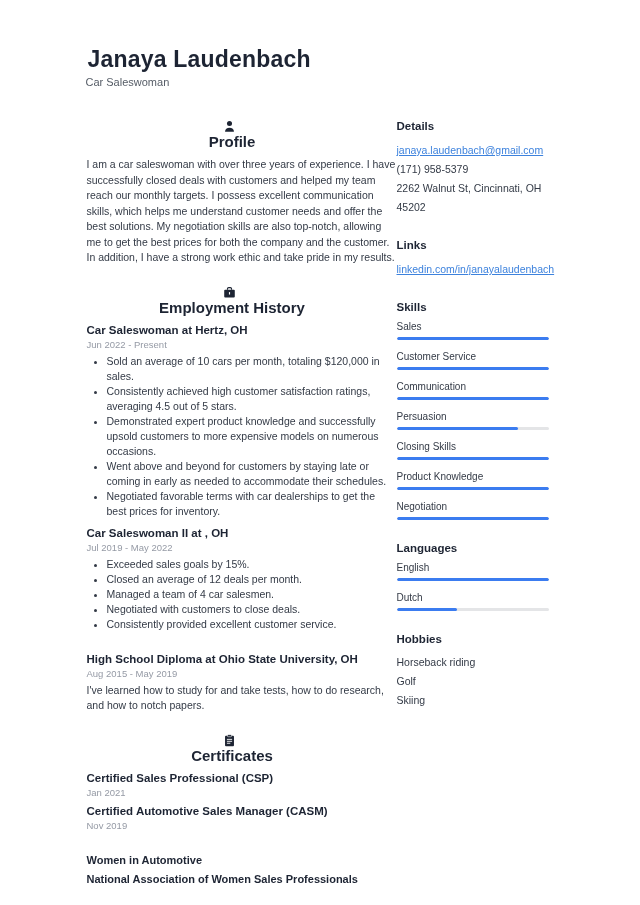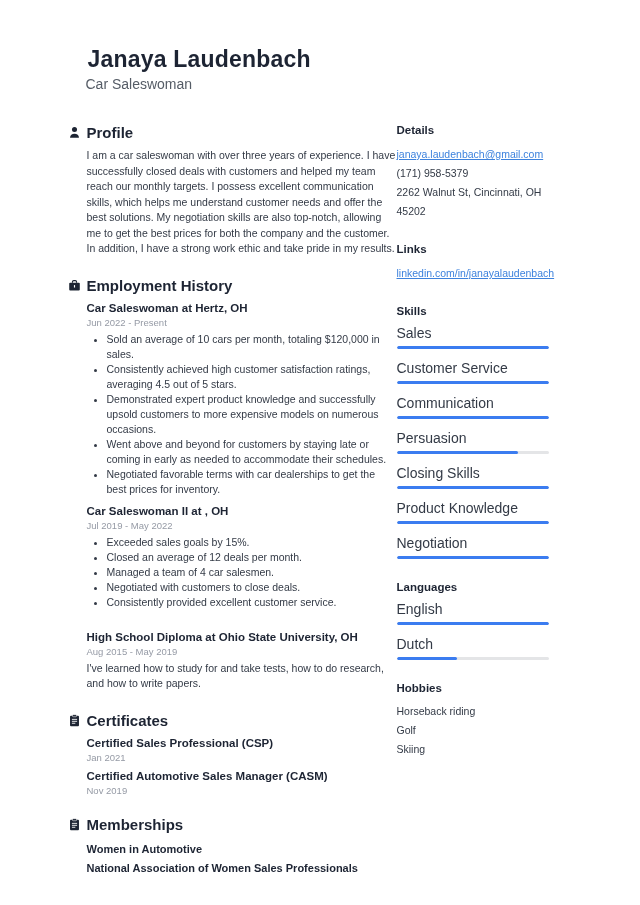--- a/index.html
+++ b/index.html
@@ -9,28 +9,28 @@
     position:relative; width:565px; height:905px; margin:4px auto;
     background:#fff; overflow:hidden;
     color:var(--text-dark,#1d2433);
   }
   
   .header { padding:42px 50px 0 48px; }
   .header h1 {
     font-size:23px; font-weight:700; letter-spacing:.2px;
     color:var(--text-dark,#1d2433); padding-left:2px;
   }
-  .header .subtitle { font-size:14px; color:#555c66; margin-top:3px; }
+  .header .subtitle { font-size:11px; color:#555c66; margin-top:3px; }
   
   .content { display:flex; justify-content:space-between; padding:32px 54px 0 30px; }
   main { width:372px; }
   aside { width:152px; }
   
   section { margin-bottom:20px; }
-  .sec-head { display:flex; align-items:center; margin-bottom:7px; }
+  .sec-head { display:flex; align-items:center; margin-bottom:7px;flex-direction:column; }
   .sec-head .icon { width:13px; height:13px; flex:0 0 13px; margin-right:6px; display:inline-flex; }
   .sec-head .icon svg { width:13px; height:13px; }
   .sec-head h2 { font-size:15px; font-weight:700; color:var(--text-dark,#1d2433); }
   .indent { padding-left:19px; }
   .body-text { font-size:10.5px; line-height:15.5px; color:#333a46; }
   .item-title { font-size:11.5px; font-weight:700; color:var(--text-dark,#1d2433); line-height:14px; }
   .item-date { font-size:9.5px; color:var(--text-gray,#959aa5); margin:2px 0 4px; }
   ul.bullets { margin:1px 0 7px; padding-left:19px; }
   ul.bullets li { font-size:10.5px; line-height:15px; color:#333a46; padding-left:1px; }
   ul.bullets li::marker { font-size:9px; color:#333a46; }
@@ -39,21 +39,21 @@
   .member-line { font-size:11px; font-weight:700; line-height:19px; color:var(--text-dark,#1d2433); }
   
   .side-group { margin-bottom:22px; }
   .side-group h3 { font-size:11.5px; font-weight:700; color:var(--text-dark,#1d2433); margin-bottom:8px; }
   .side-line { font-size:10.5px; line-height:19px; color:#333a46; }
   a.side-link {
     display:inline-block; font-size:10.5px; line-height:19px;
     color:var(--link-blue,#3d82dd); text-decoration:underline; cursor:pointer;
   }
   .meter { margin-bottom:11px; }
-  .meter .label { font-size:14px; color:#333a46; margin-bottom:5px; }
+  .meter .label { font-size:10px; color:#333a46; margin-bottom:5px; }
   .bar-track { width:100%; height:3px; background:var(--bar-track,#e4e5e7); border-radius:2px; overflow:hidden; }
   .bar-fill { height:100%; background:var(--accent,#3b7cf0); border-radius:2px; }
   .hobby-line { font-size:10.5px; line-height:19px; color:#333a46; }
 </style>
 </head>
 <body>
 
 <div class="page">
 
   <header class="header">
@@ -113,21 +113,21 @@
               </ul>
             </div>
           </div>
       </section>
 
       <section>
         <div class="indent" id="education-container">
             <div class="edu">
               <div class="item-title">High School Diploma at Ohio State University, OH</div>
               <div class="item-date">Aug 2015 - May 2019</div>
-              <p class="body-text">I've learned how to study for and take tests, how to do research, and how to write papers.</p>
+              <p class="body-text">I've learned how to study for and take tests, how to do research, and how to notch papers.</p>
             </div>
           </div>
       </section>
 
       <section>
         <div class="sec-head">
           <span class="icon">
             <svg viewBox="0 0 16 16">
                 <rect x="2.5" y="2" width="11" height="13" rx="1.2" fill="#1d2433"></rect>
                 <rect x="5.5" y="0.8" width="5" height="2.6" rx="0.8" fill="#1d2433" stroke="#fff" stroke-width="0.7"></rect>
@@ -144,32 +144,20 @@
               <div class="item-date">Jan 2021</div>
             </div>
             <div class="cert">
               <div class="item-title">Certified Automotive Sales Manager (CASM)</div>
               <div class="item-date">Nov 2019</div>
             </div>
           </div>
       </section>
 
       <section>
-        <div class="sec-head">
-          <span class="icon">
-            <svg viewBox="0 0 16 16">
-                <rect x="2.5" y="2" width="11" height="13" rx="1.2" fill="#1d2433"></rect>
-                <rect x="5.5" y="0.8" width="5" height="2.6" rx="0.8" fill="#1d2433" stroke="#fff" stroke-width="0.7"></rect>
-                <rect x="4.8" y="6" width="6.4" height="1.1" fill="#fff"></rect>
-                <rect x="4.8" y="8.4" width="6.4" height="1.1" fill="#fff"></rect>
-                <rect x="4.8" y="10.8" width="4.2" height="1.1" fill="#fff"></rect>
-              </svg>
-          </span>
-          <h2>Memberships</h2>
-        </div>
         <div class="indent" id="memberships-container">
             <div class="member-line">Women in Automotive</div>
             <div class="member-line">National Association of Women Sales Professionals</div>
           </div>
       </section>
 
     </main>
 
     <aside>
 

